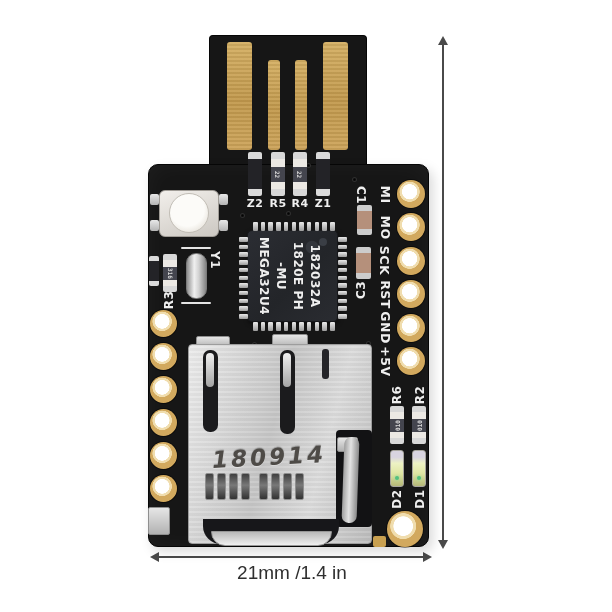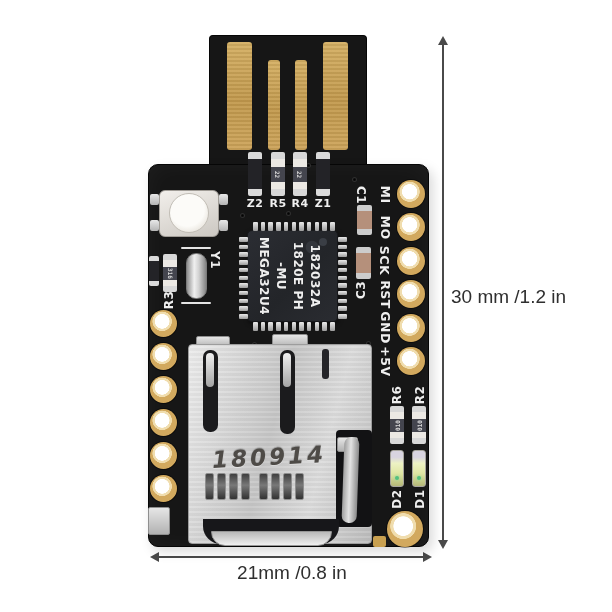--- a/index.html
+++ b/index.html
@@ -83,26 +83,25 @@
   .dimtext{position:absolute;font:400 19px "Liberation Sans",sans-serif;color:var(--dimtext);}
 </style>
 </head>
 <body>
 
 <div id="scene">
 
   <div class="dline" style="left:442px;top:42px;width:2px;height:504px"></div>
   <div class="tri up" style="left:438px;top:36px"></div>
   <div class="tri down" style="left:438px;top:540px"></div>
-  <div class="dimtext" style="left:451px;top:286px">30 mm /1.2 in</div>
 
   <div class="dline" style="left:156px;top:556px;width:271px;height:2px"></div>
   <div class="tri left" style="left:150px;top:552px"></div>
   <div class="tri right" style="left:423px;top:552px"></div>
-  <div class="dimtext" style="left:155px;top:562px;width:274px;text-align:center">21mm /0.8 in</div>
+  <div class="dimtext" style="left:155px;top:562px;width:274px;text-align:center">21mm /1.4 in</div>
 
   <div class="pcb" id="tongue" style="left:209px;top:35px;width:158px;height:132px;border-radius:4px 4px 0 0"></div>
   <div class="pcb" id="pcb-body" style="left:148px;top:164px;width:281px;height:383px;border-radius:10px"></div>
 
   <div class="via" style="left:352px;top:177px"></div>
   <div class="via" style="left:306px;top:163px"></div>
   <div class="via" style="left:240px;top:213px"></div>
   <div class="via" style="left:286px;top:211px"></div>
   <div class="via" style="left:366px;top:341px"></div>
   <div class="via" style="left:252px;top:342px"></div>

